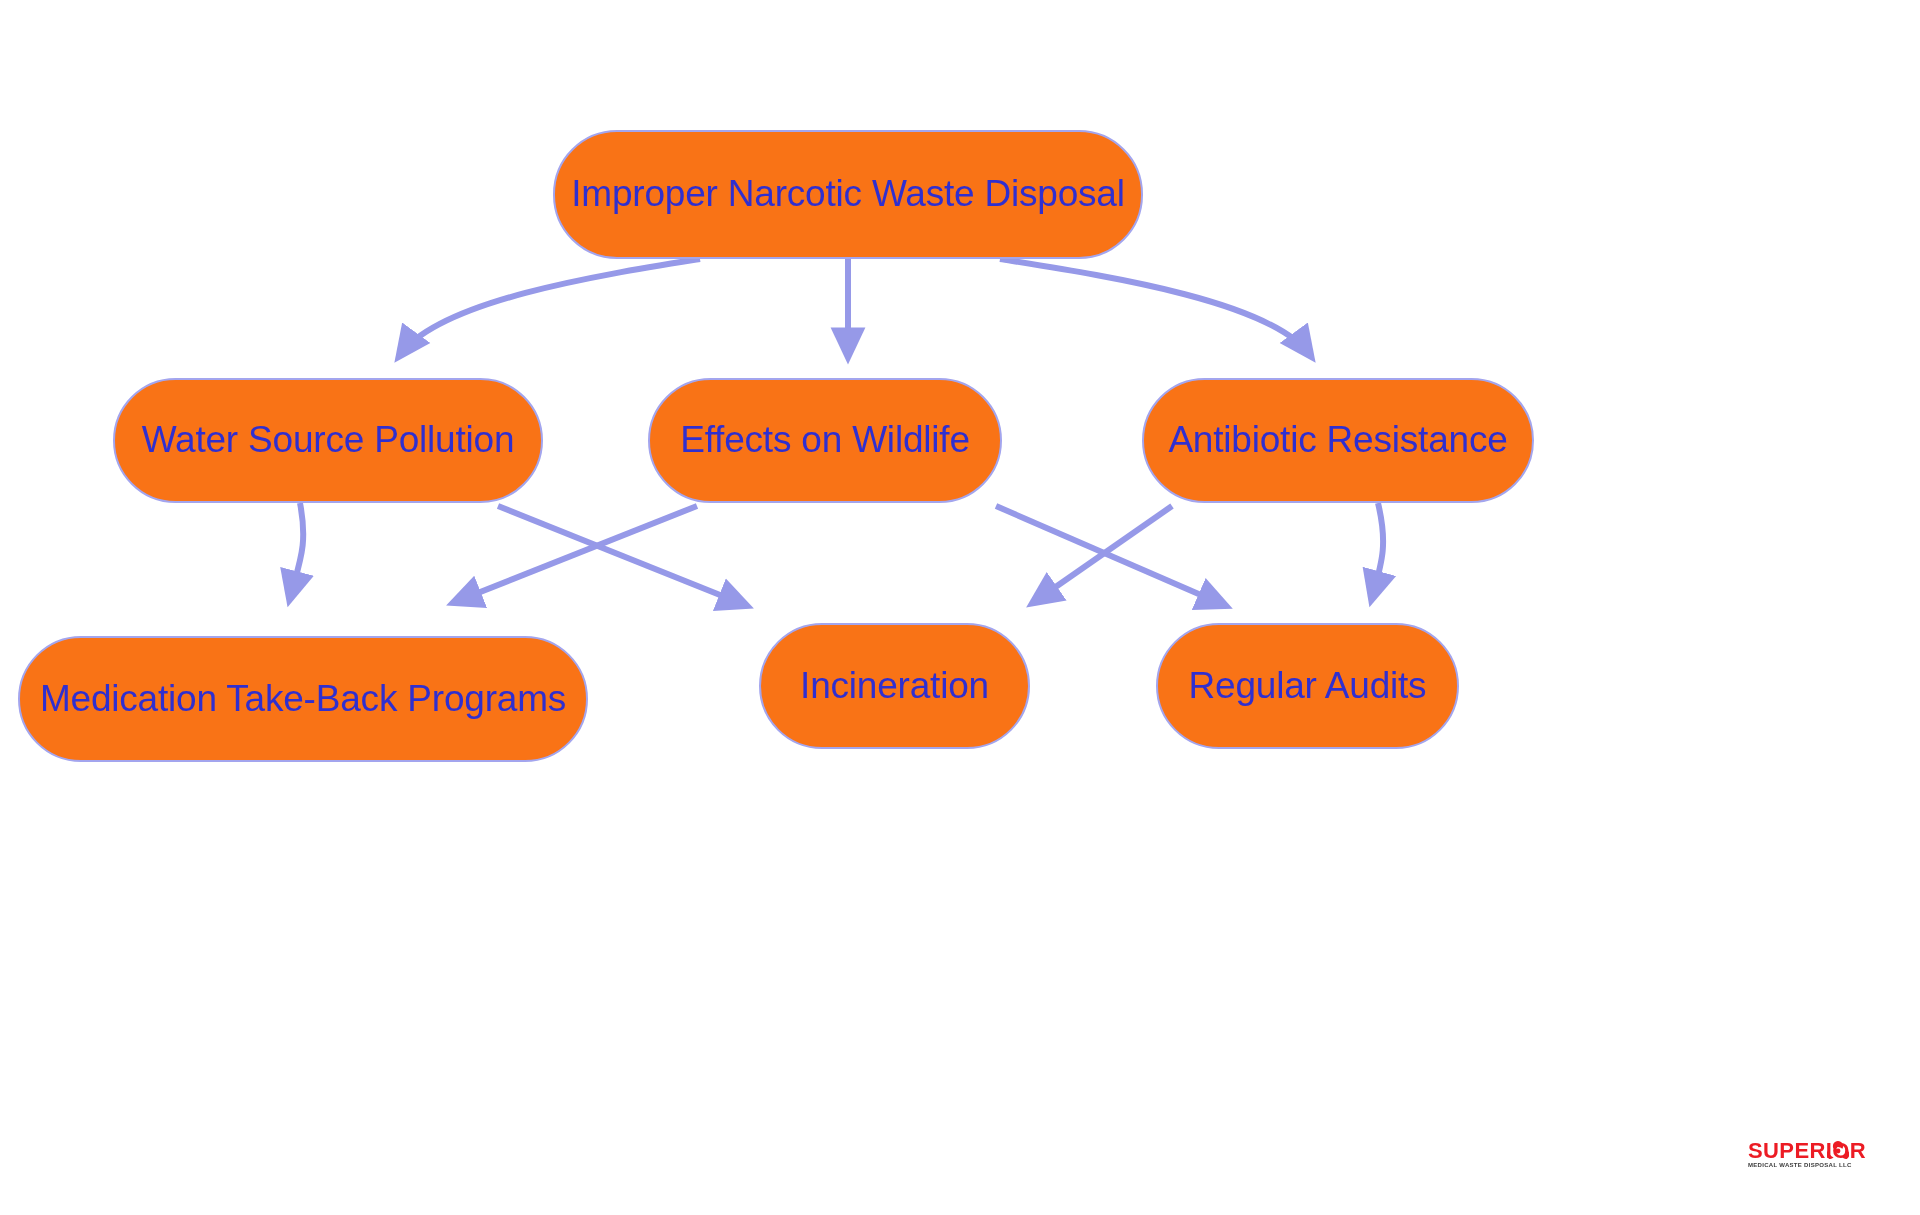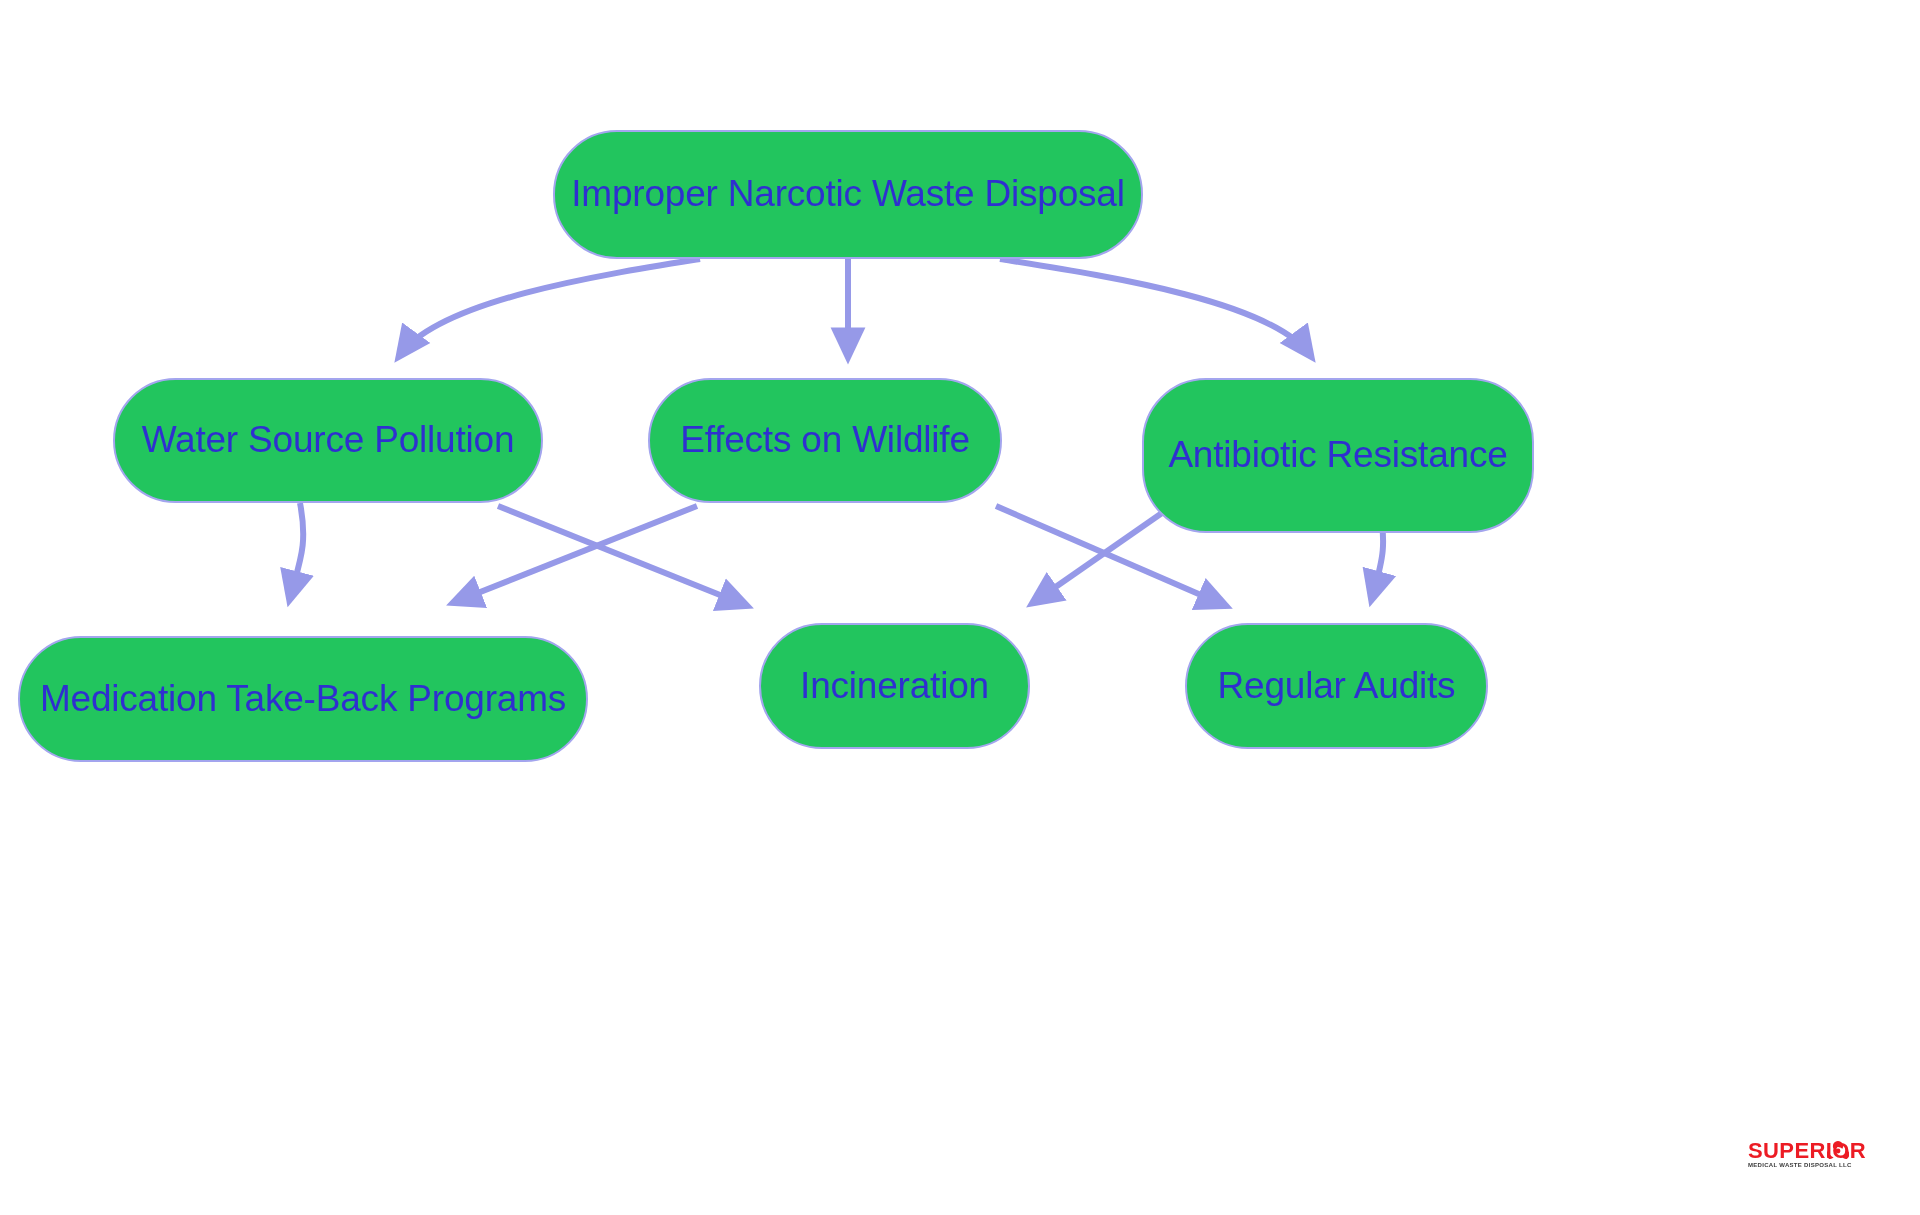--- a/index.html
+++ b/index.html
@@ -25,44 +25,44 @@
     position: absolute;
     left: 0;
     top: 0;
     width: 1920px;
     height: 1215px;
     pointer-events: none;
   }
   .node {
     position: absolute;
     box-sizing: border-box;
-    background: #22c55e;
+    background: #f97316;
     border: 2px solid #a3a5ee;
     border-radius: 64px;
     display: flex;
     align-items: center;
     justify-content: center;
     text-align: center;
   }
   .node-label {
     color: #2f2fd0;
     font-size: 37px;
     font-weight: 400;
     letter-spacing: -0.2px;
     line-height: 1.1;
     white-space: nowrap;
     font-family: "Liberation Sans", sans-serif;
   }
   #n-root       { left: 553px;  top: 130px; width: 590px; height: 129px; }
   #n-water      { left: 113px;  top: 378px; width: 430px; height: 125px; }
   #n-wildlife   { left: 648px;  top: 378px; width: 354px; height: 125px; }
-  #n-antibiotic { left: 1142px; top: 378px; width: 392px; height: 155px; }
+  #n-antibiotic { left: 1142px; top: 378px; width: 392px; height: 125px; }
   #n-takeback   { left: 18px;   top: 623px; width: 570px; height: 126px; margin-top: 13px; }
   #n-incin      { left: 759px;  top: 623px; width: 271px; height: 126px; }
-  #n-audits     { left: 1185px; top: 623px; width: 303px; height: 126px; }
+  #n-audits     { left: 1156px; top: 623px; width: 303px; height: 126px; }
 
   
   #watermark {
     position: absolute;
     left: 1748px;
     top: 1140px;
     width: 128px;
     height: 34px;
     user-select: none;
   }

